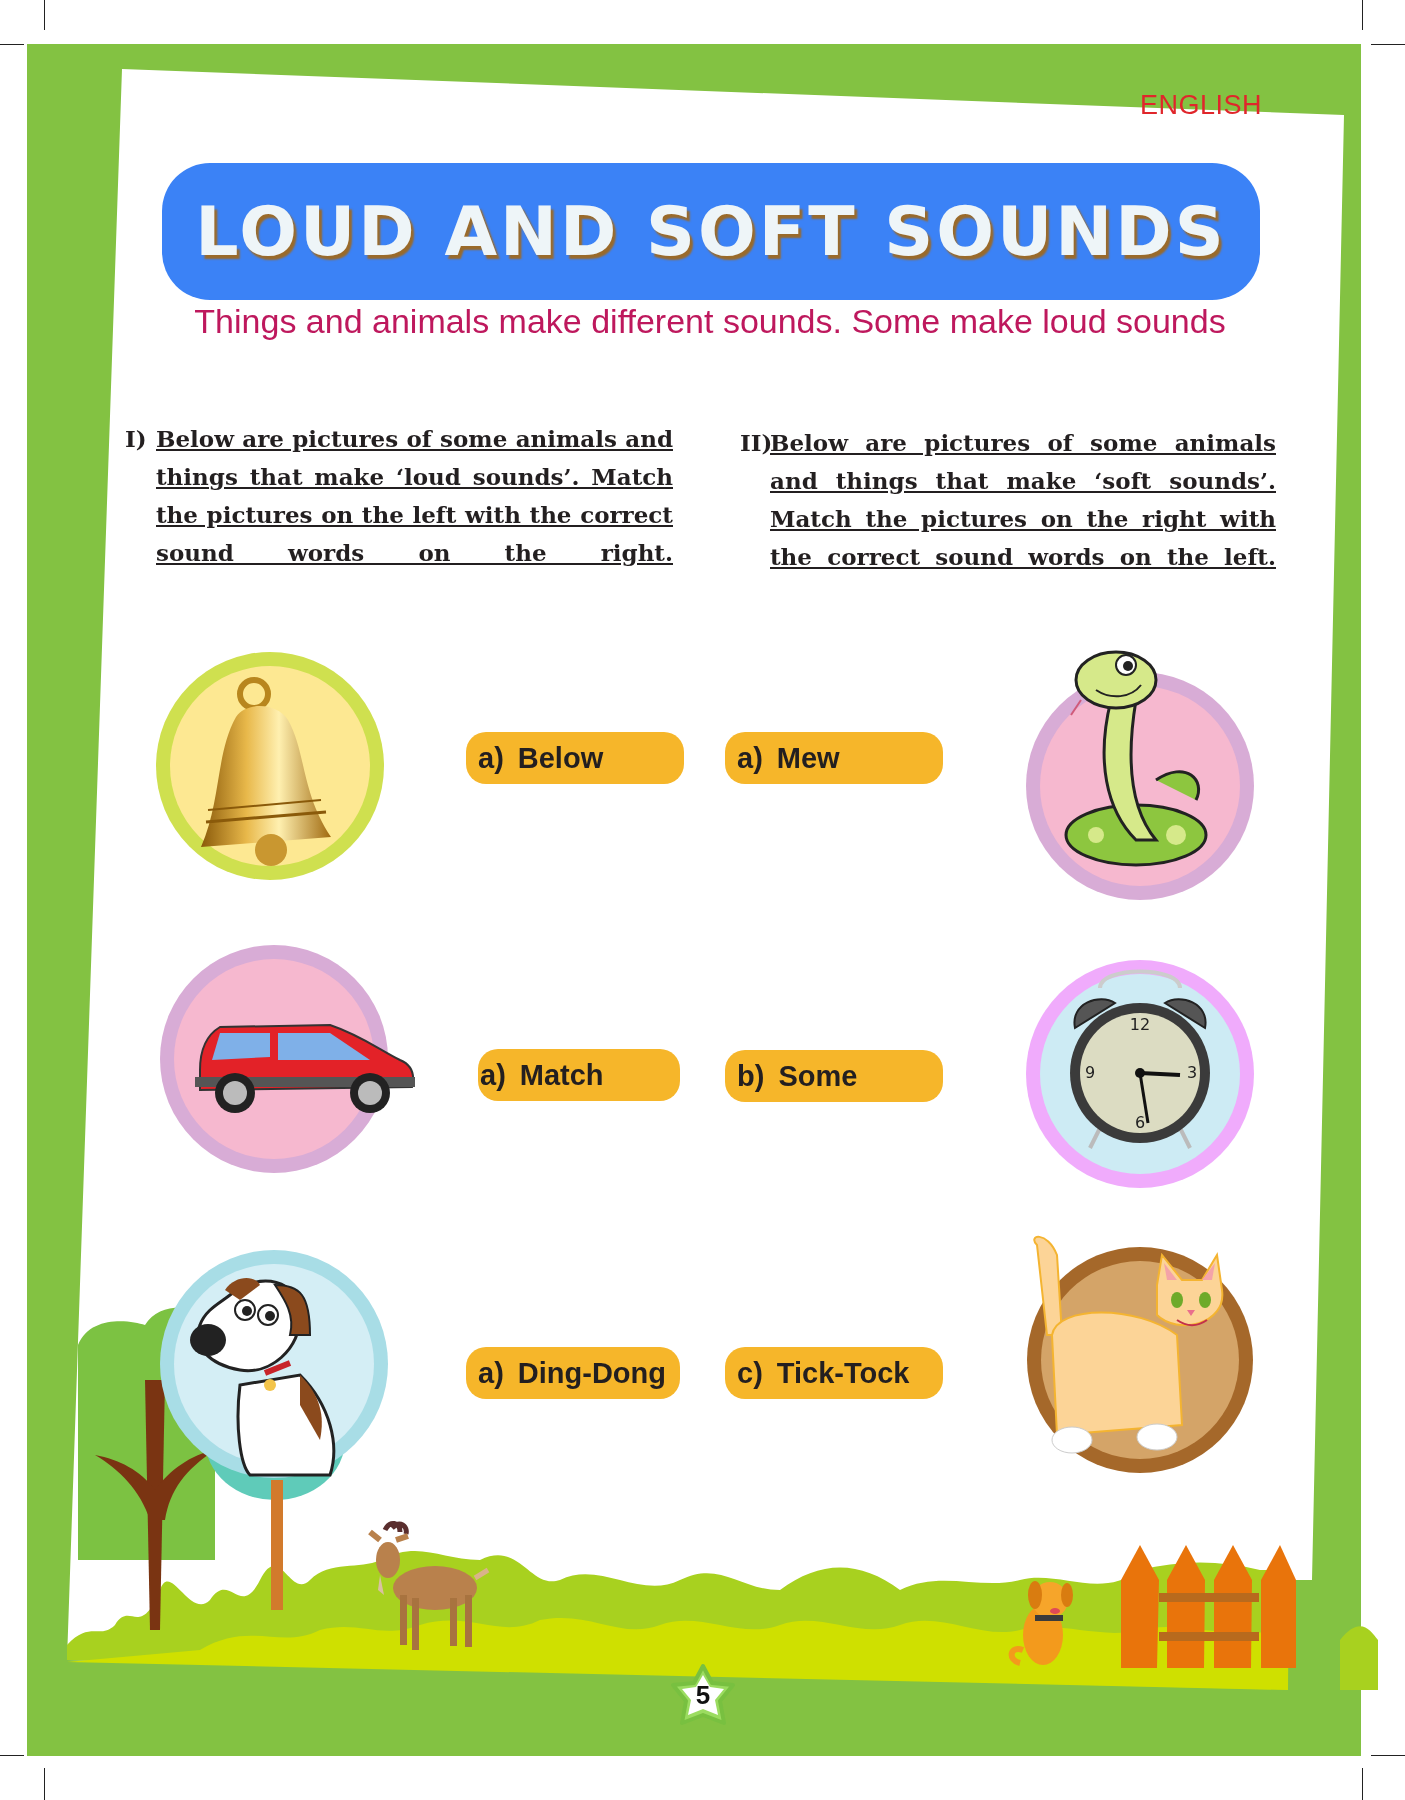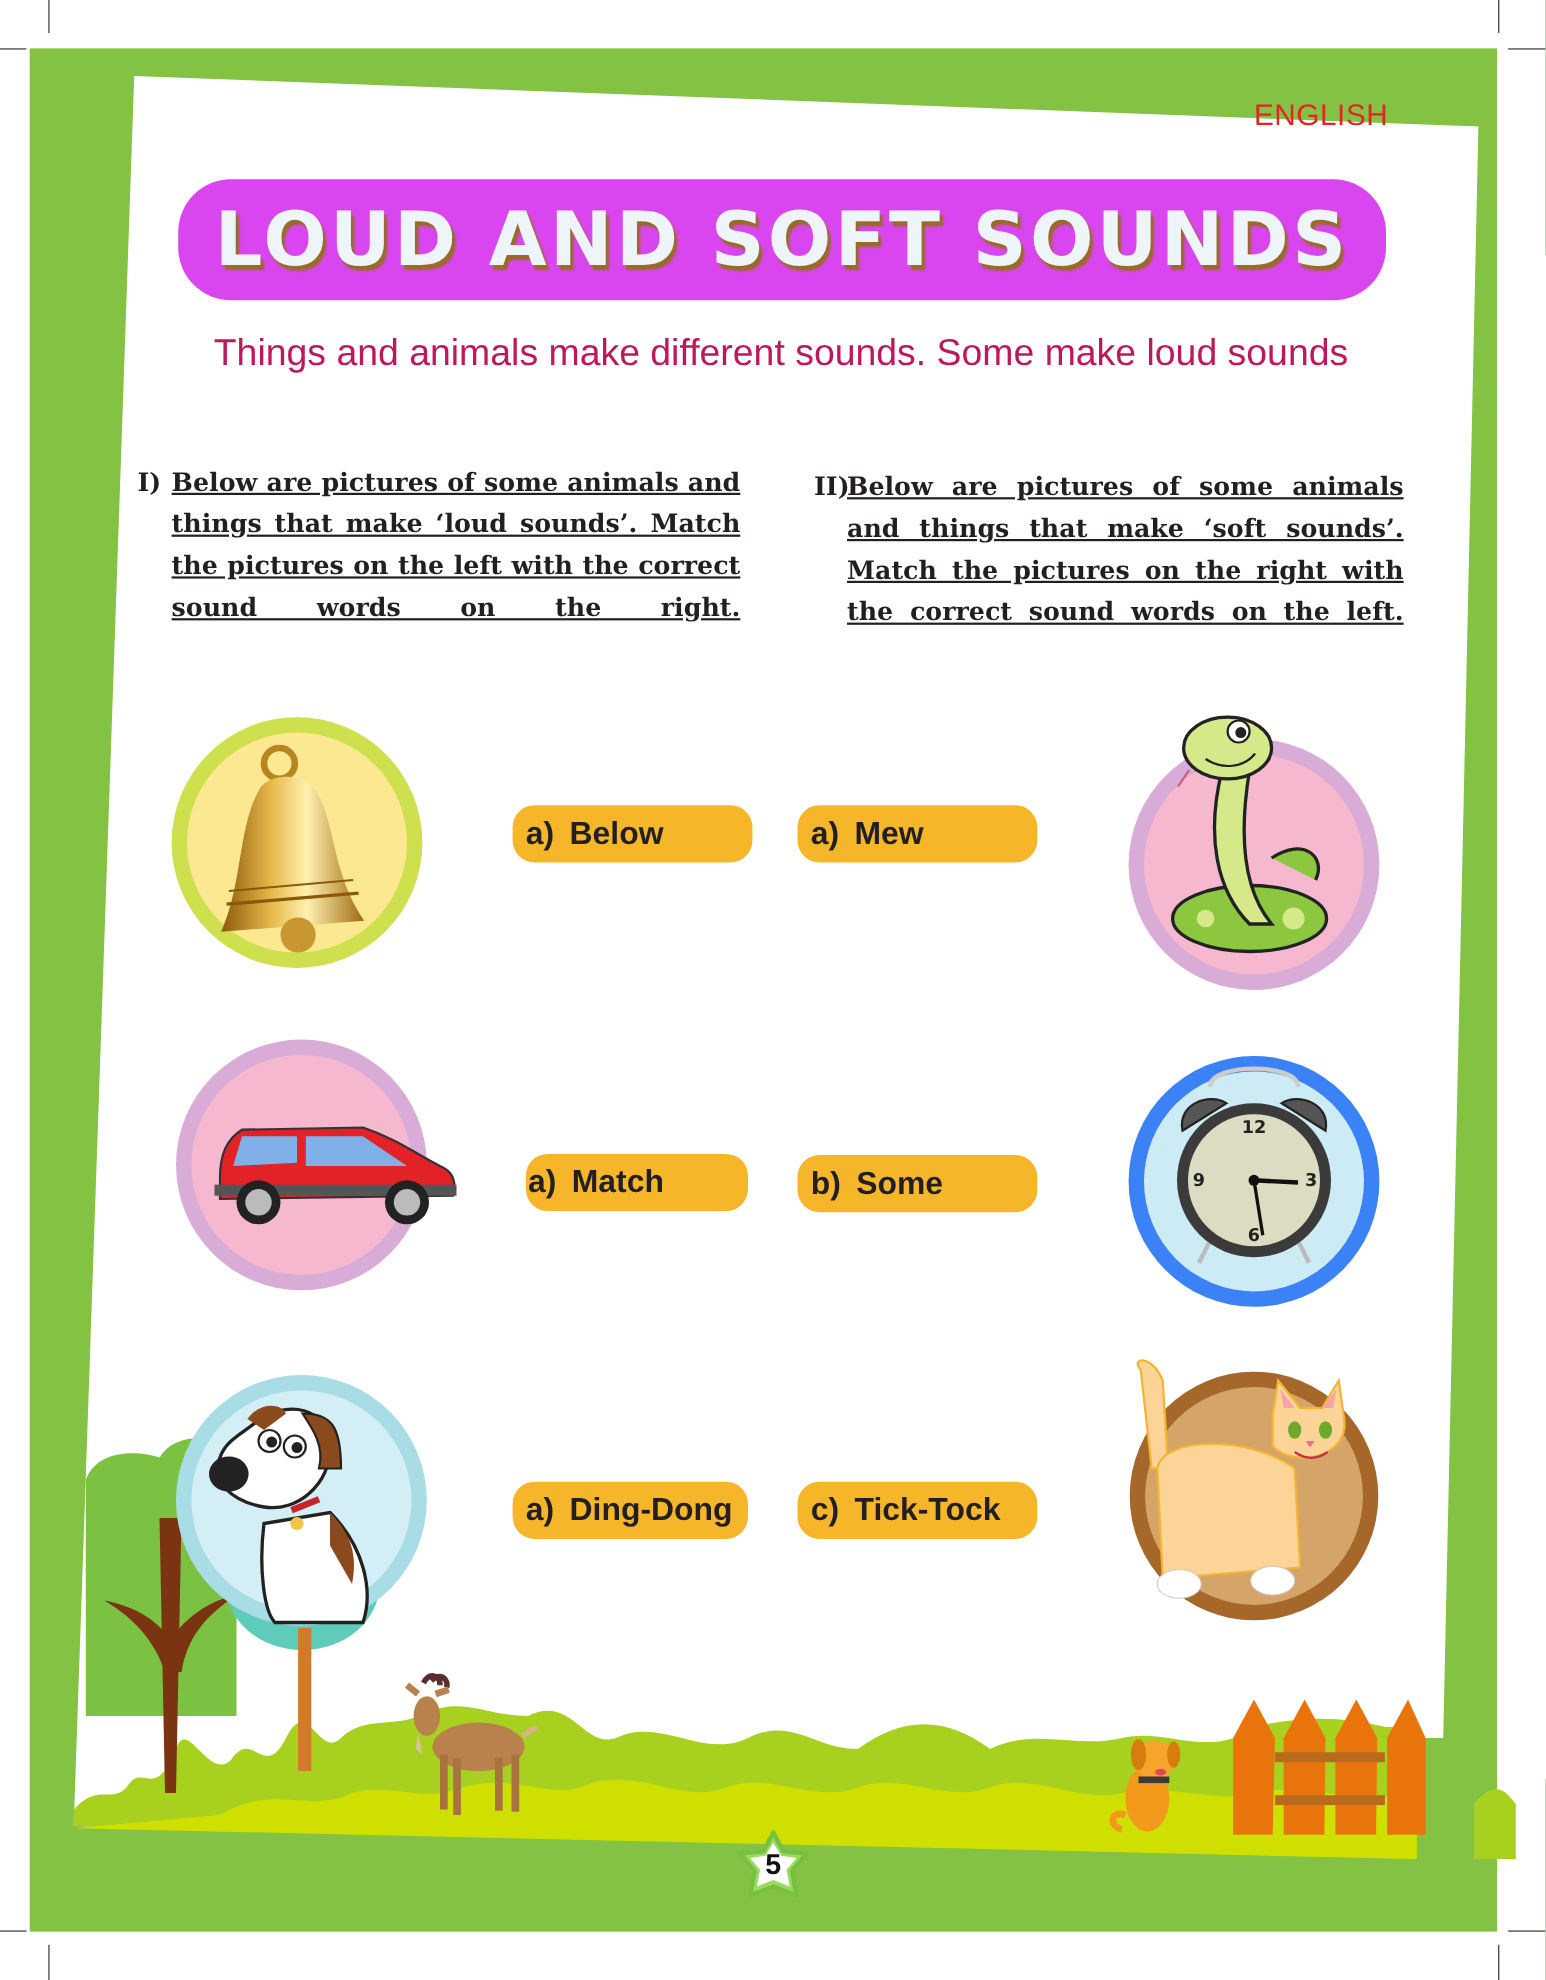--- a/index.html
+++ b/index.html
@@ -14,22 +14,22 @@
     background: #83c242;
   }
   .white-panel {
     position: absolute; left: 0; top: 0; width: 1405px; height: 1800px;
   }
   .english {
     position: absolute; left: 1140px; top: 90px;
     color: #e0262b; font-weight: normal; font-size: 27px; letter-spacing: 0.5px;
   }
   .title-pill {
-    position: absolute; left: 162px; top: 163px; width: 1098px; height: 110px;
-    background: #d946ef; border-radius: 48px;
+    position: absolute; left: 162px; top: 163px; width: 1098px; height: 137px;
+    background: #3b82f6; border-radius: 48px;
     display: flex; align-items: center; justify-content: center;
   }
   .title-pill span {
     font-family: "DejaVu Sans", sans-serif; font-weight: bold;
     font-size: 68px; color: #eef5f8; letter-spacing: 3px;
     text-shadow: 3px 4px 2px #9a6a2a;
   }
   .intro {
     position: absolute; left: 180px; top: 300px; width: 1060px;
     color: #be185d; font-size: 34px; line-height: 43px; text-align: center;
@@ -225,21 +225,21 @@
     <ellipse cx="60" cy="40" rx="40" ry="28" fill="#d6e98a" stroke="#222" stroke-width="3"></ellipse>
     <circle cx="70" cy="25" r="10" fill="#fff" stroke="#222" stroke-width="2"></circle>
       <circle cx="72" cy="26" r="5" fill="#222"></circle>
     <path d="M40,50 C55,60 75,58 85,45" stroke="#222" stroke-width="2" fill="none"></path>
     <path d="M25,60 L15,75" stroke="#d05a7a" stroke-width="2"></path>
     <circle cx="40" cy="195" r="8" fill="#d6e98a"></circle>
       <circle cx="120" cy="195" r="10" fill="#d6e98a"></circle>
   </svg>
 </div>
 
-<div class="circle" style="left:1026px;top:960px;width:228px;height:228px;background:#3b82f6;font-weight:bold;">
+<div class="circle" style="left:1026px;top:960px;width:228px;height:228px;background:#f0abfc;">
   <div style="position:absolute;left:14px;top:14px;width:200px;height:200px;border-radius:50%;background:#cdebf4;"></div>
   <svg style="position:absolute;left:34px;top:-2px" width="160" height="200" viewBox="0 0 160 200">
     <path d="M40,30 C40,8 120,8 120,30" stroke="#ccc" stroke-width="4" fill="none"></path>
     <path d="M15,70 C10,45 40,35 55,45 Z" fill="#555" stroke="#222" stroke-width="2"></path>
     <path d="M145,70 C150,45 120,35 105,45 Z" fill="#555" stroke="#222" stroke-width="2"></path>
     <line x1="40" y1="170" x2="30" y2="190" stroke="#bbb" stroke-width="4"></line>
     <line x1="120" y1="170" x2="130" y2="190" stroke="#bbb" stroke-width="4"></line>
     <circle cx="80" cy="115" r="70" fill="#3b3b3b"></circle>
     <circle cx="80" cy="115" r="60" fill="#dcdcc2"></circle>
     <text x="80" y="72" text-anchor="middle" font-size="16" fill="#222" font-family="DejaVu Sans, sans-serif">12</text>

